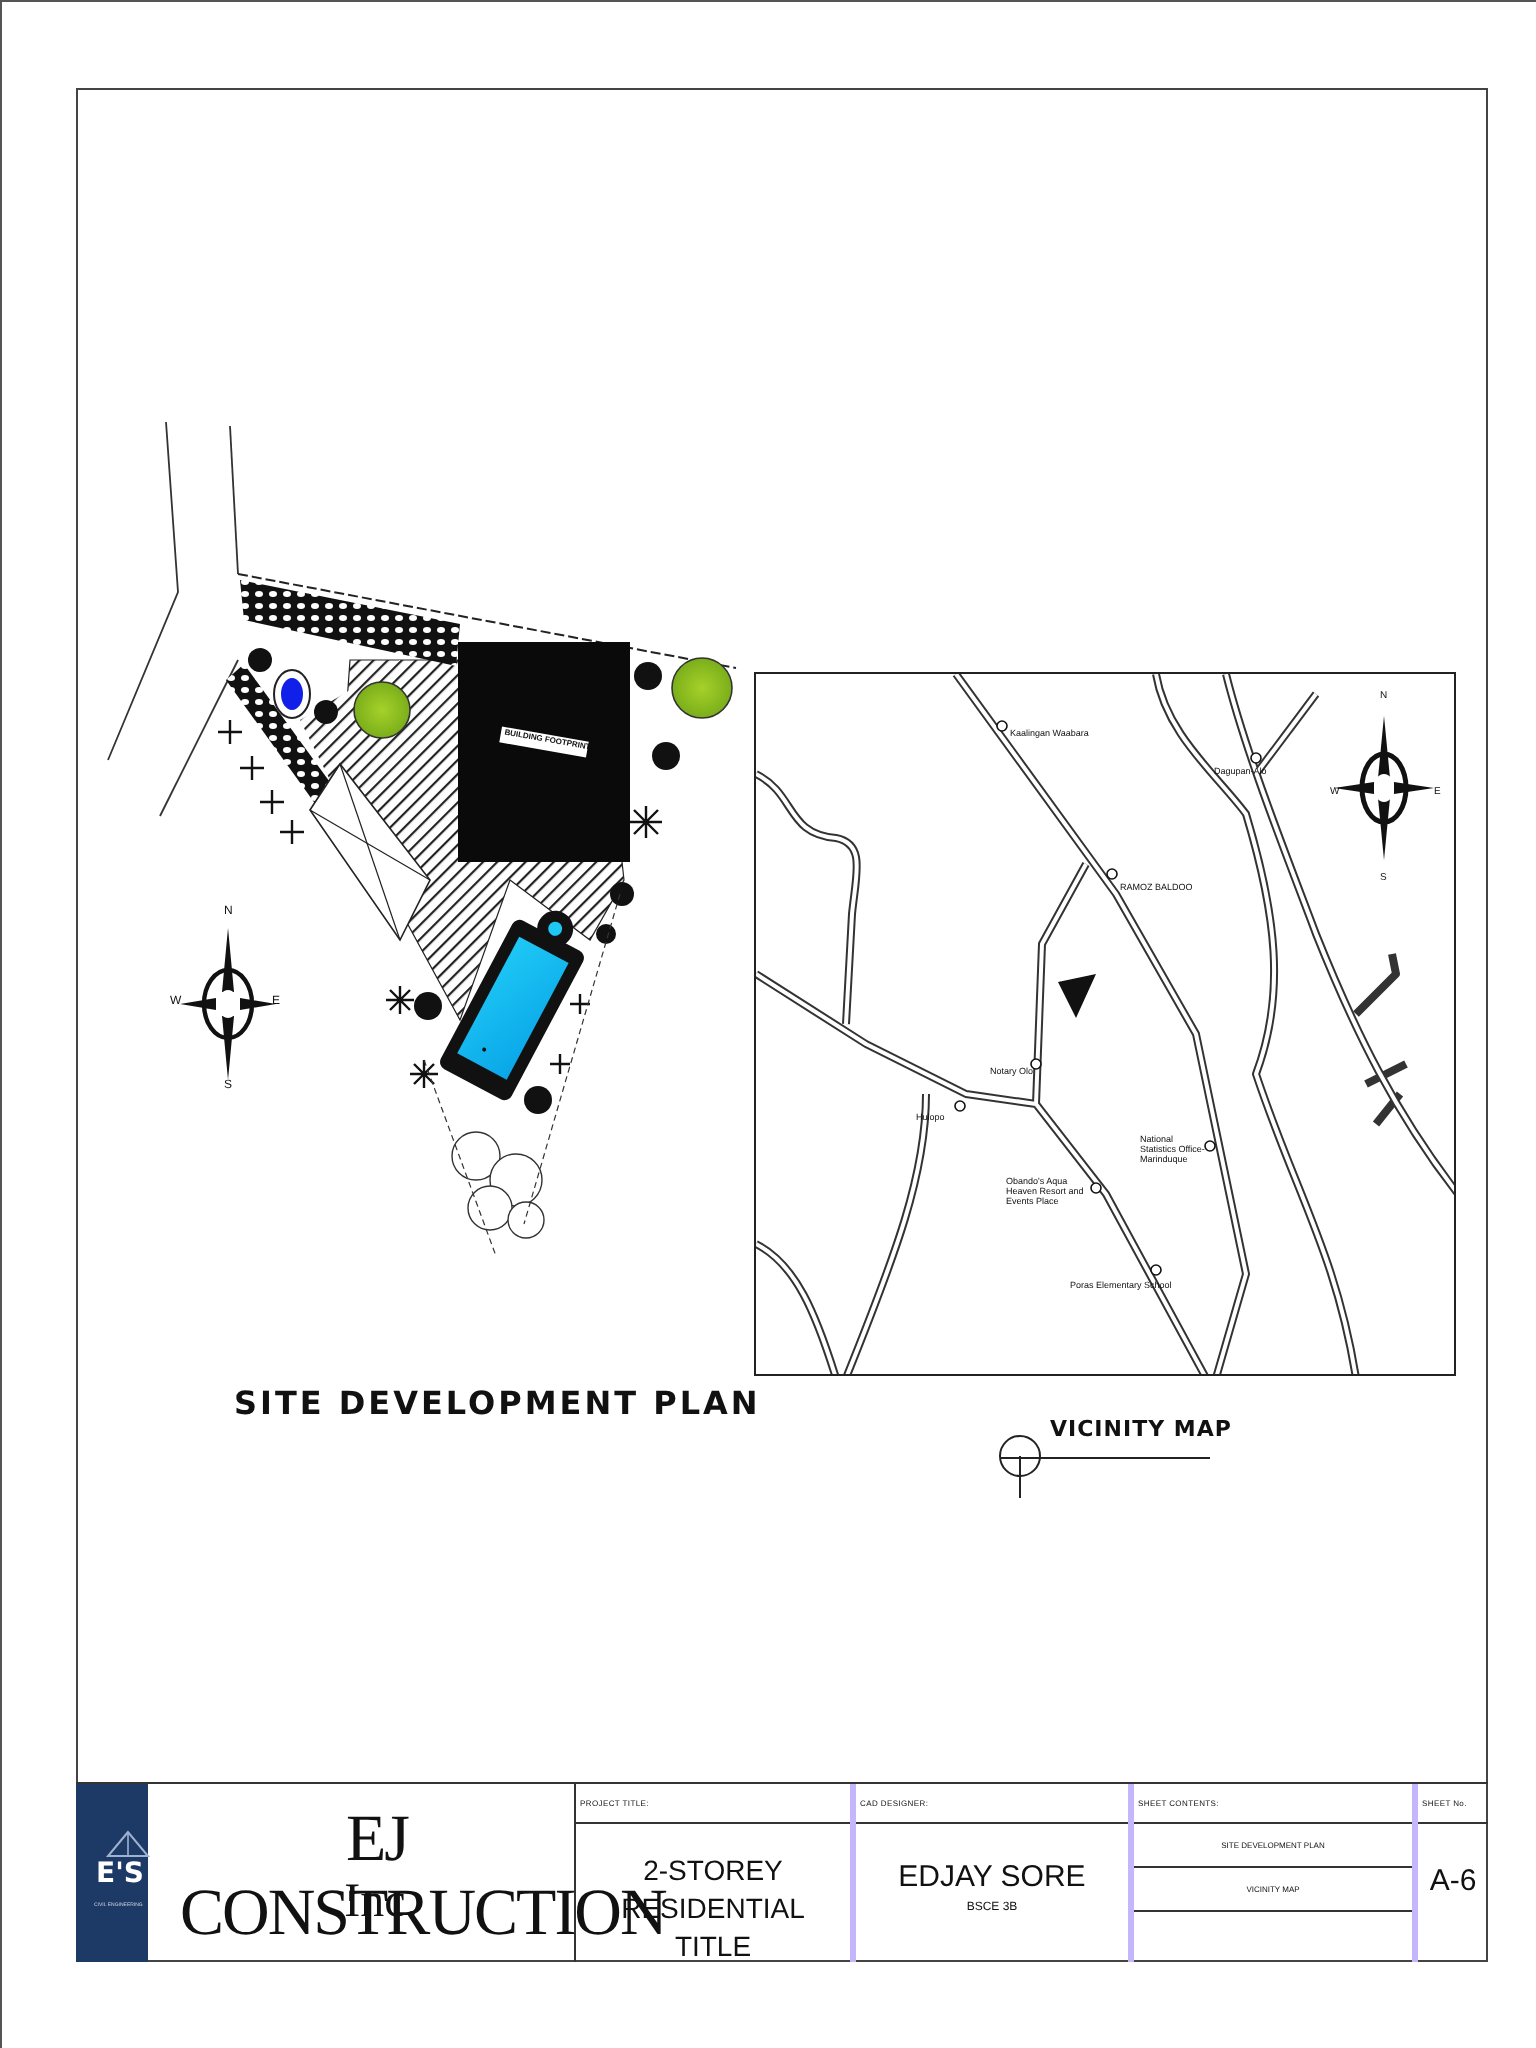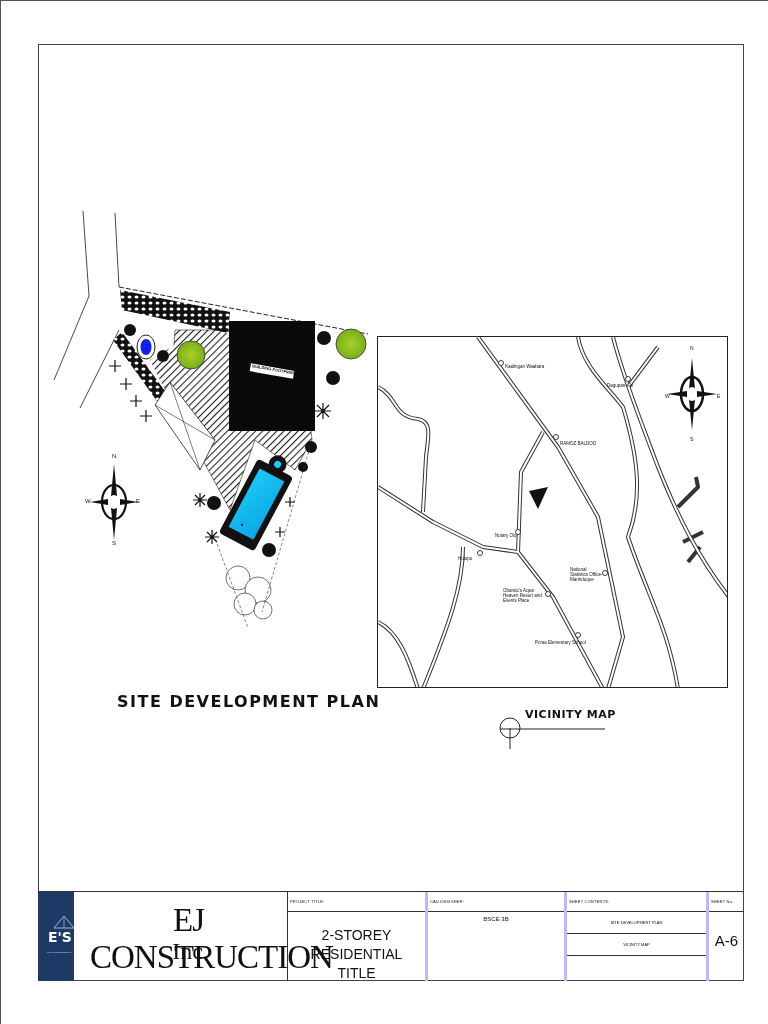--- a/index.html
+++ b/index.html
@@ -231,20 +231,21 @@
   <div class="cell proj">
     <div class="cell-head">PROJECT TITLE:</div>
     <div class="cell-body">
       <div>2-STOREY RESIDENTIAL</div>
       <div>TITLE</div>
     </div>
   </div>
   <div class="cell cad">
     <div class="cell-head">CAD DESIGNER:</div>
     <div class="cell-body">
+      <div class="name">EDJAY SORE</div>
       <div class="sub">BSCE 3B</div>
     </div>
   </div>
   <div class="cell sc">
     <div class="cell-head">SHEET CONTENTS:</div>
     <div class="sc-row" style="top:20px;">SITE DEVELOPMENT PLAN</div>
     <div class="sc-row" style="top:42px;">VICINITY MAP</div>
     <div class="sc-row" style="top:64px;border-bottom:none;"></div>
   </div>
   <div class="cell sn">

